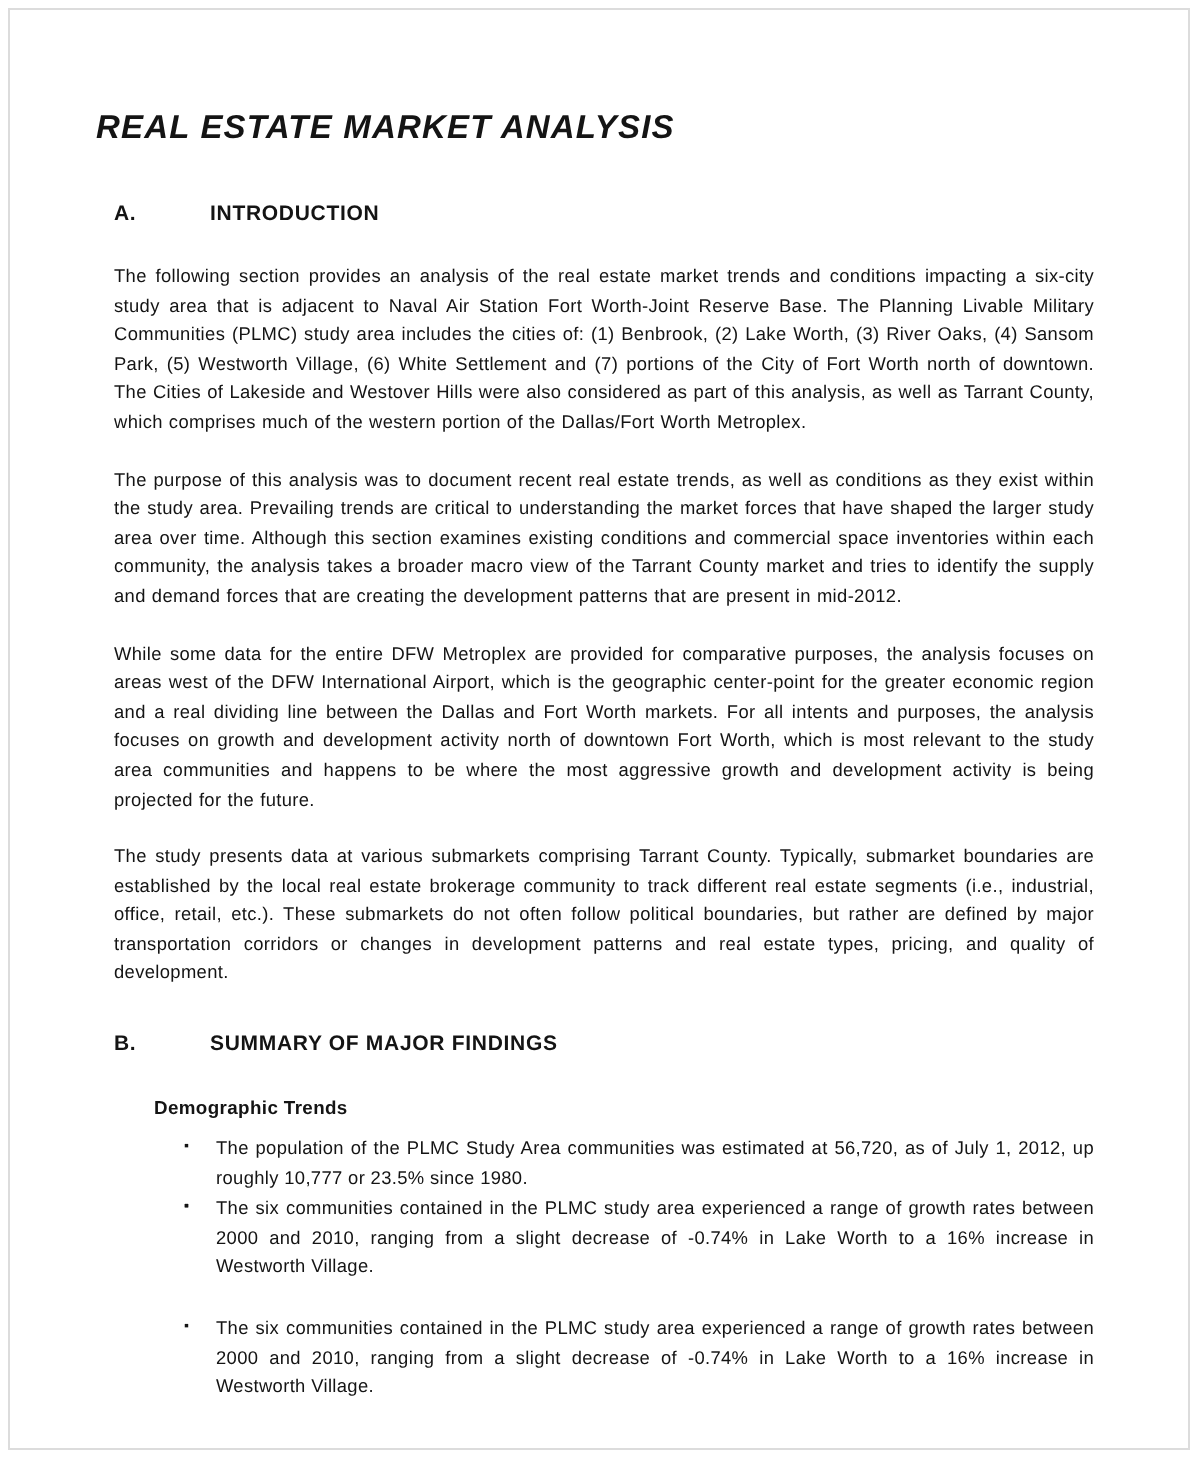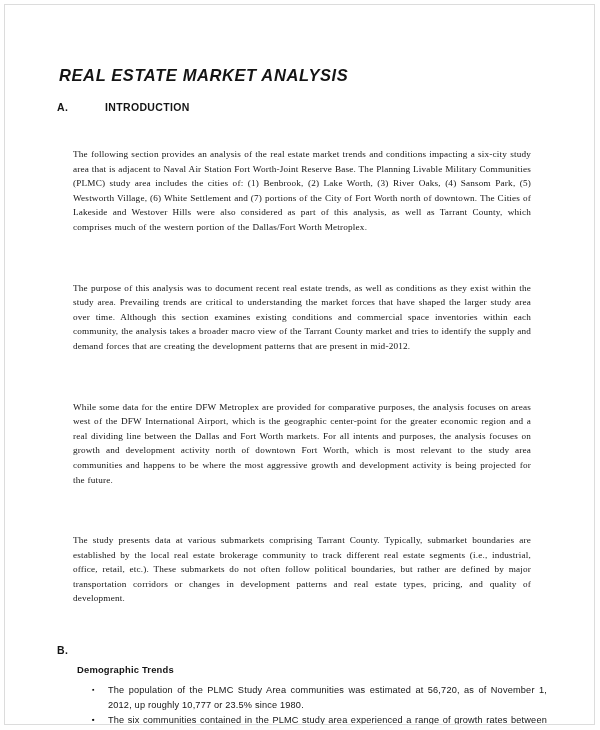--- a/index.html
+++ b/index.html
@@ -30,21 +30,21 @@
     left: 52px;
     top: 0;
     width: 490px;
   }
 
   .doc-title {
     font-size: 16.5px;
     font-weight: bold;
     font-style: italic;
     letter-spacing: 0.6px;
-    margin: 16px;
+    margin: 5px;
     padding: 0;
     position: absolute;
     left: 38px;
     top: 45px;
     white-space: nowrap;
   }
 
   .section-heading {
     position: relative;
     display: block;
@@ -59,24 +59,23 @@
   }
   .section-heading .sec-name {
     display: inline-block;
     padding-left: 48px;
   }
 
   p.body-text {
     font-size: 9.2px;
     line-height: 14.6px;
     text-align: justify;
-    margin: 16px;
+    margin: 0;
     letter-spacing: 0.18px;
     word-spacing: 0.3px;
-    font-family: Liberation Serif, serif;
   }
 
   .sub-heading {
     font-size: 9.4px;
     font-weight: bold;
     letter-spacing: 0.2px;
     margin: 0;
     padding-left: 20px;
   }
 
@@ -137,32 +136,33 @@
     <p class="body-text">While some data for the entire DFW Metroplex are provided for comparative purposes, the analysis focuses on areas west of the DFW International Airport, which is the geographic center-point for the greater economic region and a real dividing line between the Dallas and Fort Worth markets.  For all intents and purposes, the analysis focuses on growth and development activity north of downtown Fort Worth, which is most relevant to the study area communities and happens to be where the most aggressive growth and development activity is being projected for the future.</p>
 
     <div class="spacer-14"></div>
 
     <p class="body-text">The study presents data at various submarkets comprising Tarrant County.   Typically, submarket boundaries are established by the local real estate brokerage community to track different real estate segments (i.e., industrial, office, retail, etc.).  These submarkets do not often follow political boundaries, but rather are defined by major transportation corridors or changes in development patterns and real estate types, pricing, and quality of development.</p>
 
     <div class="spacer-22"></div>
 
     <div class="section-heading">
       <span class="sec-letter">B.</span>
+      <span class="sec-name">SUMMARY OF MAJOR FINDINGS</span>
     </div>
 
     <div class="spacer-20"></div>
 
     <div class="sub-heading">Demographic Trends</div>
 
     <div class="spacer-8"></div>
 
     <ul class="bullets">
       <li>
         <span class="bullet-marker">▪</span>
-        <span>The population of the PLMC Study Area communities was estimated at 56,720, as of November 1, 2012, up roughly 10,777 or 23.5% since 1980.</span>
+        <span>The population of the PLMC Study Area communities was estimated at 56,720, as of July 1, 2012, up roughly 10,777 or 23.5% since 1980.</span>
       </li>
       <li>
         <span class="bullet-marker">▪</span>
       </li>
       <li>
         <span class="bullet-marker">▪</span>
         <span>The six communities contained in the PLMC study area experienced a range of growth rates between 2000 and 2010, ranging from a slight decrease of -0.74% in Lake Worth to a 16% increase in Westworth Village.</span>
       </li>
       <li style="margin-top:16px;">
         <span class="bullet-marker">▪</span>

